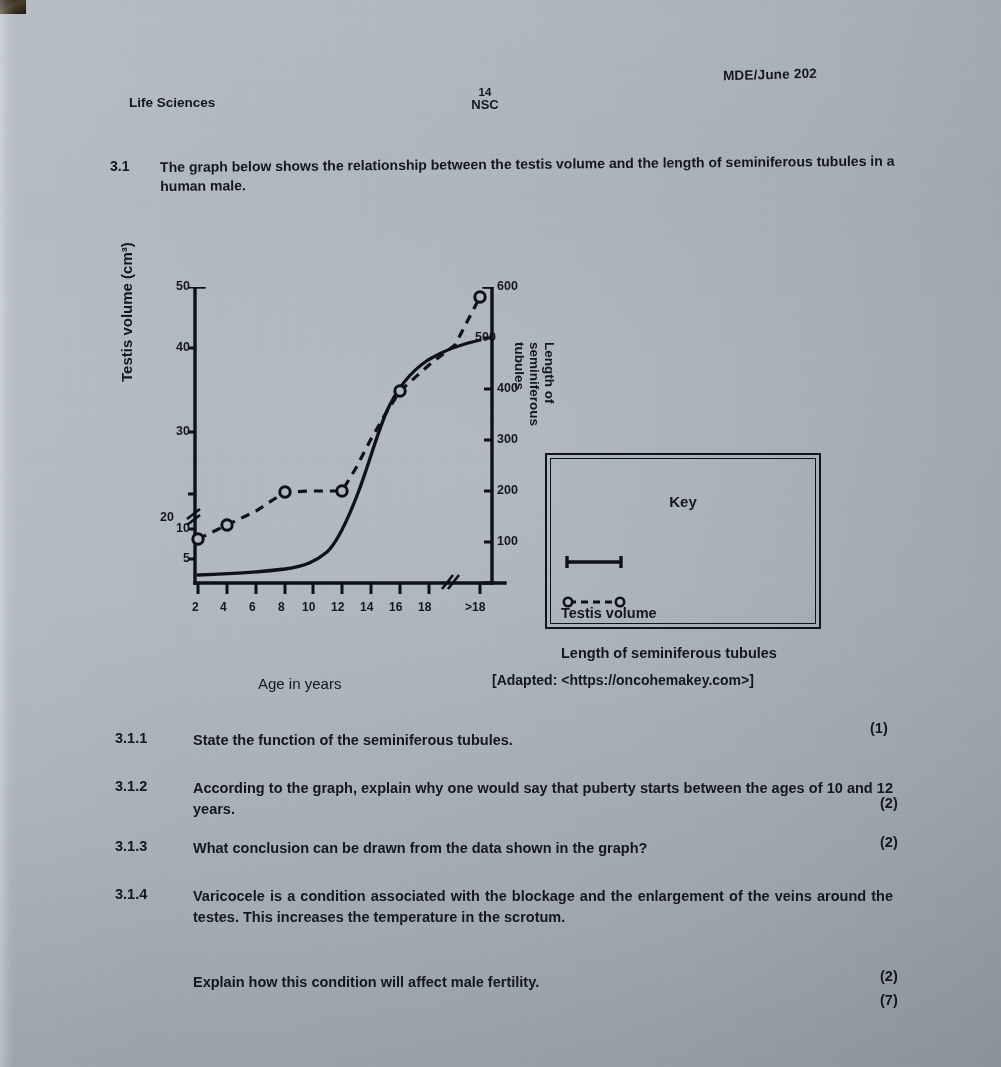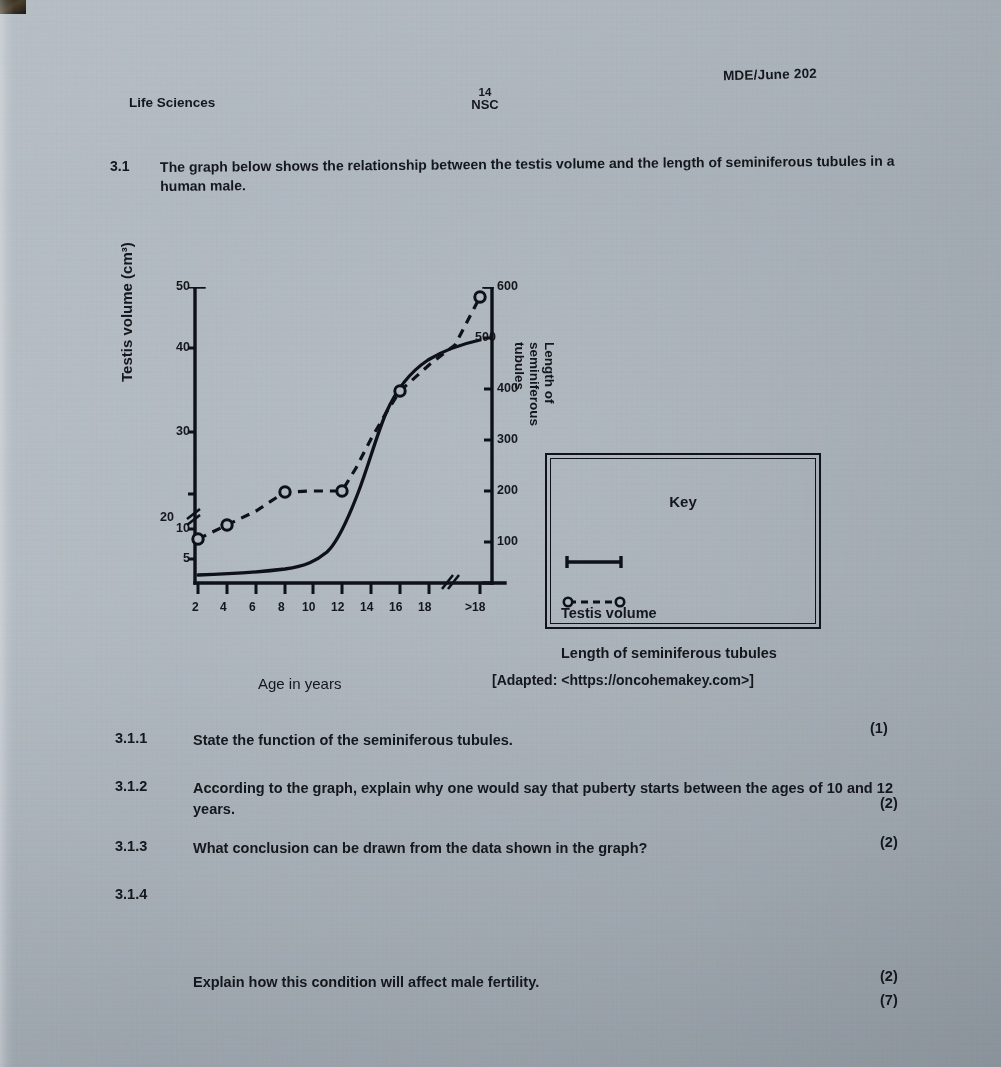--- a/index.html
+++ b/index.html
@@ -264,20 +264,21 @@
   </div>
 
   <div class="q" style="left:115px;top:838px;">
     <span class="num">3.1.3</span>
     <div class="txt">What conclusion can be drawn from the data shown in the graph?</div>
     <span class="marks" style="left:765px;top:-4px;">(2)</span>
   </div>
 
   <div class="q" style="left:115px;top:886px;">
     <span class="num">3.1.4</span>
+    <div class="txt just">Varicocele is a condition associated with the blockage and the enlargement of the veins around the testes. This increases the temperature in the scrotum.</div>
   </div>
 
   <div class="q" style="left:115px;top:972px;">
     <div class="txt" style="margin-left:78px;">Explain how this condition will affect male fertility.</div>
     <span class="marks" style="left:765px;top:-4px;">(2)</span>
     <span class="marks" style="left:765px;top:20px;">(7)</span>
   </div>
 
 </div>
 

